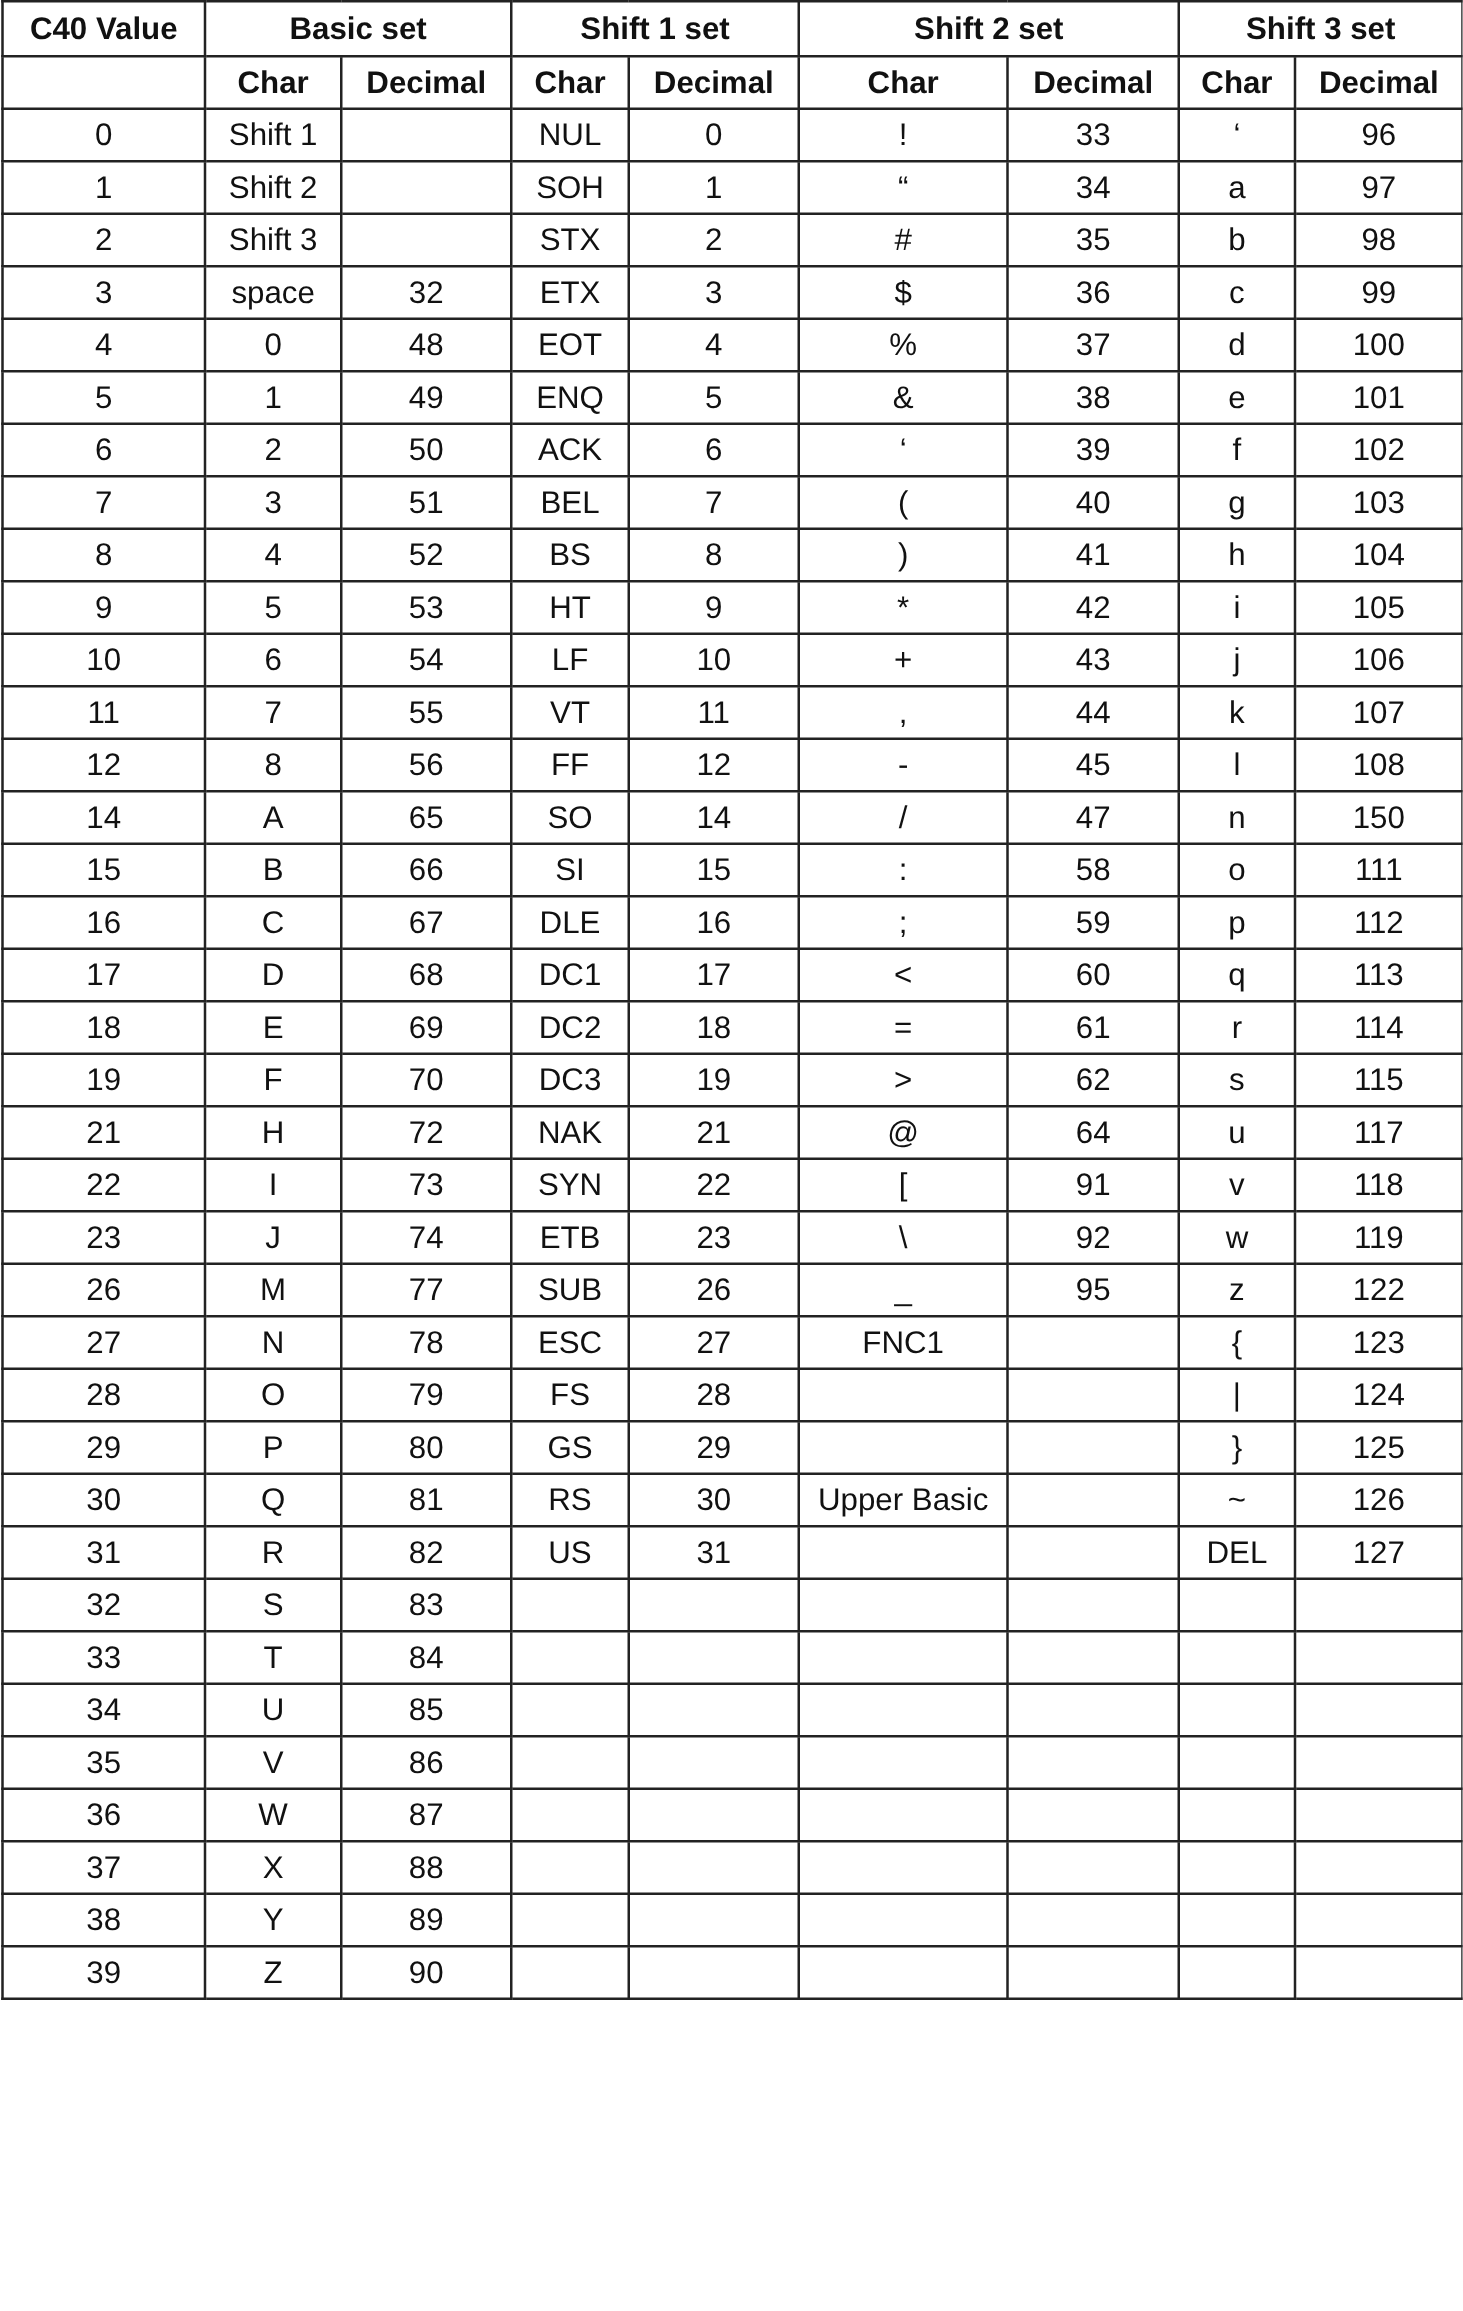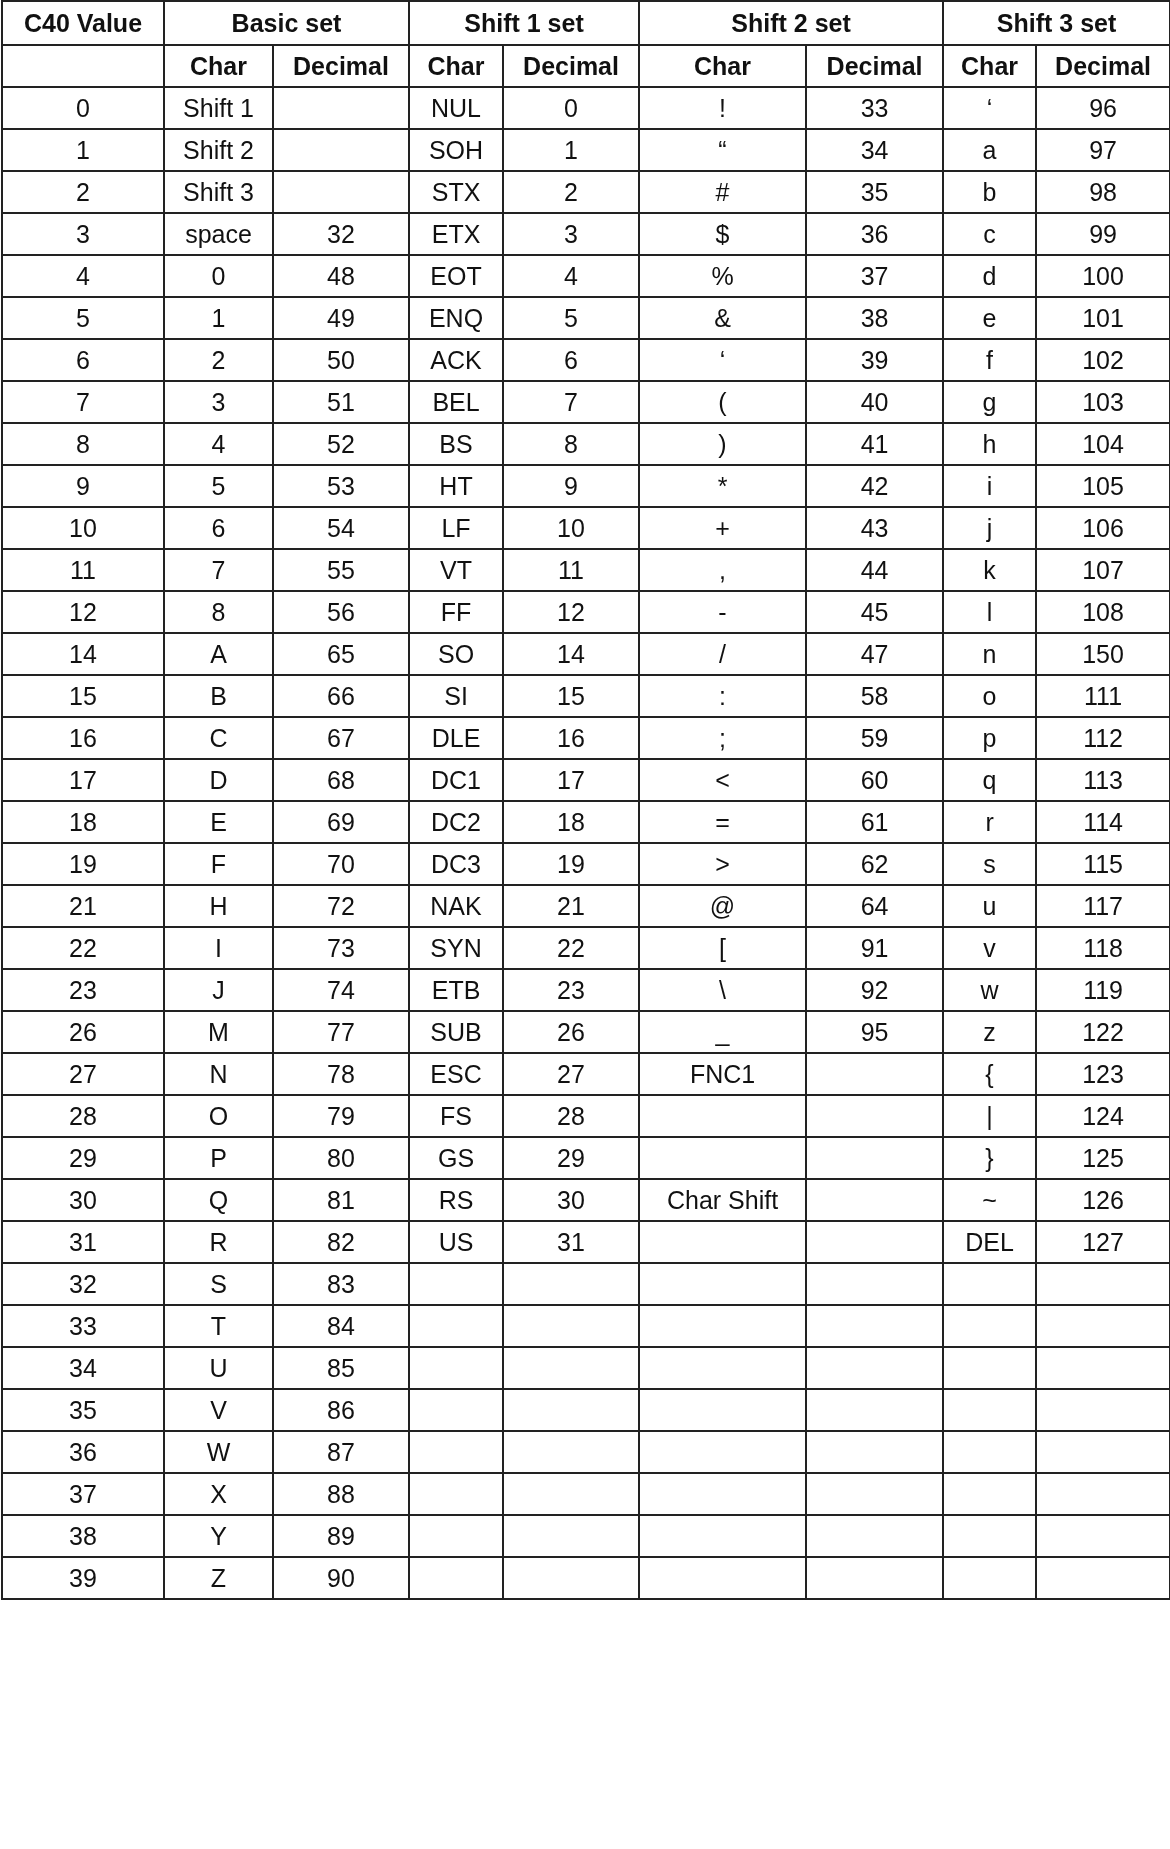--- a/index.html
+++ b/index.html
@@ -347,21 +347,21 @@
         <td></td>
         <td>}</td>
         <td>125</td>
       </tr>
       <tr>
         <td>30</td>
         <td>Q</td>
         <td>81</td>
         <td>RS</td>
         <td>30</td>
-        <td>Char Shift</td>
+        <td>Upper Basic</td>
         <td></td>
         <td>~</td>
         <td>126</td>
       </tr>
       <tr>
         <td>31</td>
         <td>R</td>
         <td>82</td>
         <td>US</td>
         <td>31</td>

